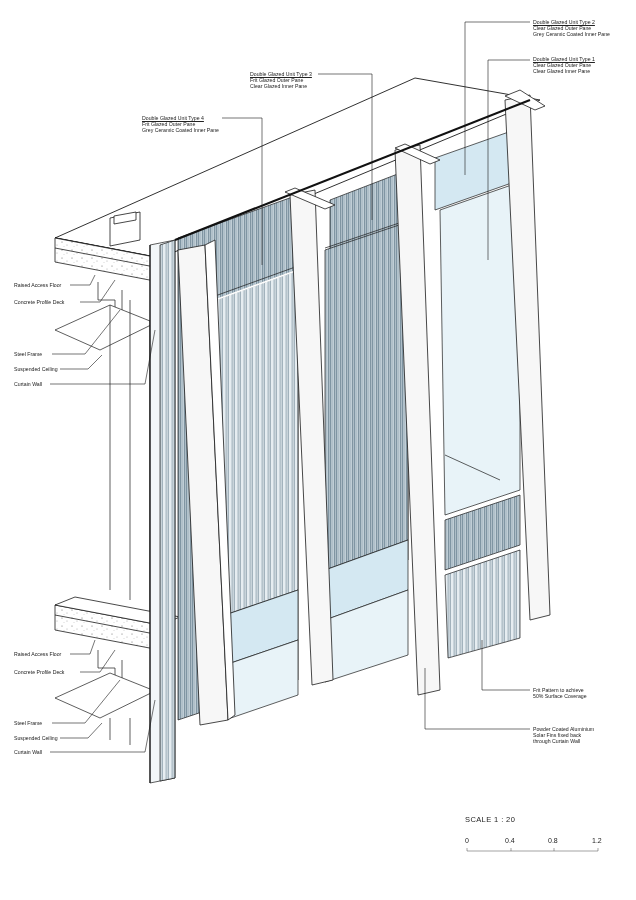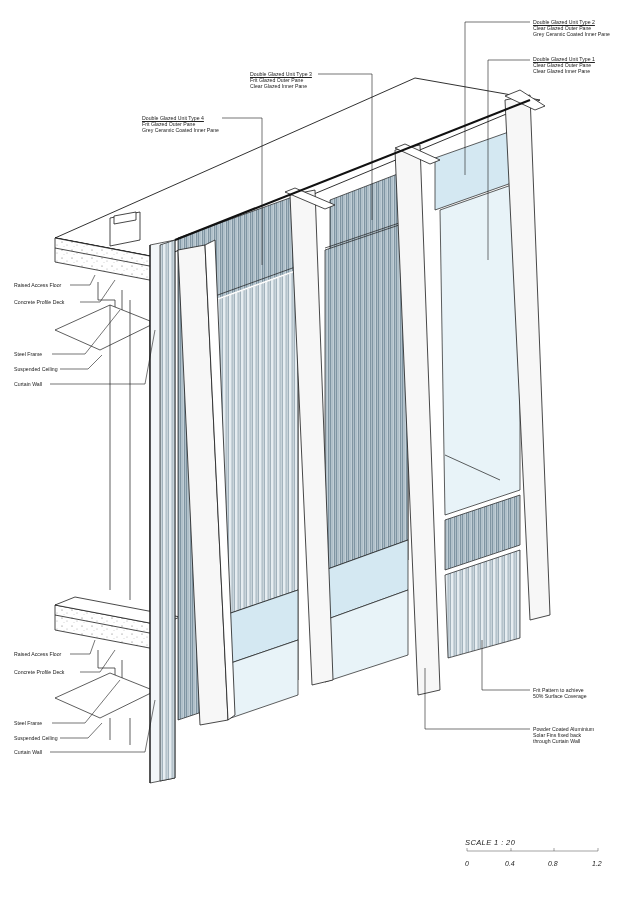--- a/index.html
+++ b/index.html
@@ -2,21 +2,21 @@
 <html><head>
 <meta charset="utf-8">
 <style>
   html,body{margin:0;padding:0;background:#ffffff;}
   body{width:636px;height:900px;position:relative;overflow:hidden;font-family:"Liberation Sans",sans-serif;}
   #drawing{position:absolute;left:0;top:0;width:636px;height:900px;}
   .label{position:absolute;font-size:5.2px;line-height:6.2px;color:#222;white-space:nowrap;}
   .label .title{text-decoration:underline;display:block;}
   .label .line{display:block;}
   .left-label{position:absolute;font-size:5.2px;color:#222;white-space:nowrap;}
-  .scale{position:absolute;left:465px;top:838px;font-size:7.5px;color:#222;font-style:italic;}
+  .scale{position:absolute;left:465px;top:815px;font-size:7.5px;color:#222;}
   .scale-title{letter-spacing:0.4px;}
   .scale-ticks{position:absolute;top:22px;left:0;width:140px;font-size:7px;}
   .scale-ticks span{position:absolute;}
 </style>
 </head>
 <body>
 
 <svg id="drawing" viewBox="0 0 636 900" xmlns="http://www.w3.org/2000/svg">
   <defs>
     <pattern id="frit" width="6" height="10" patternUnits="userSpaceOnUse">

